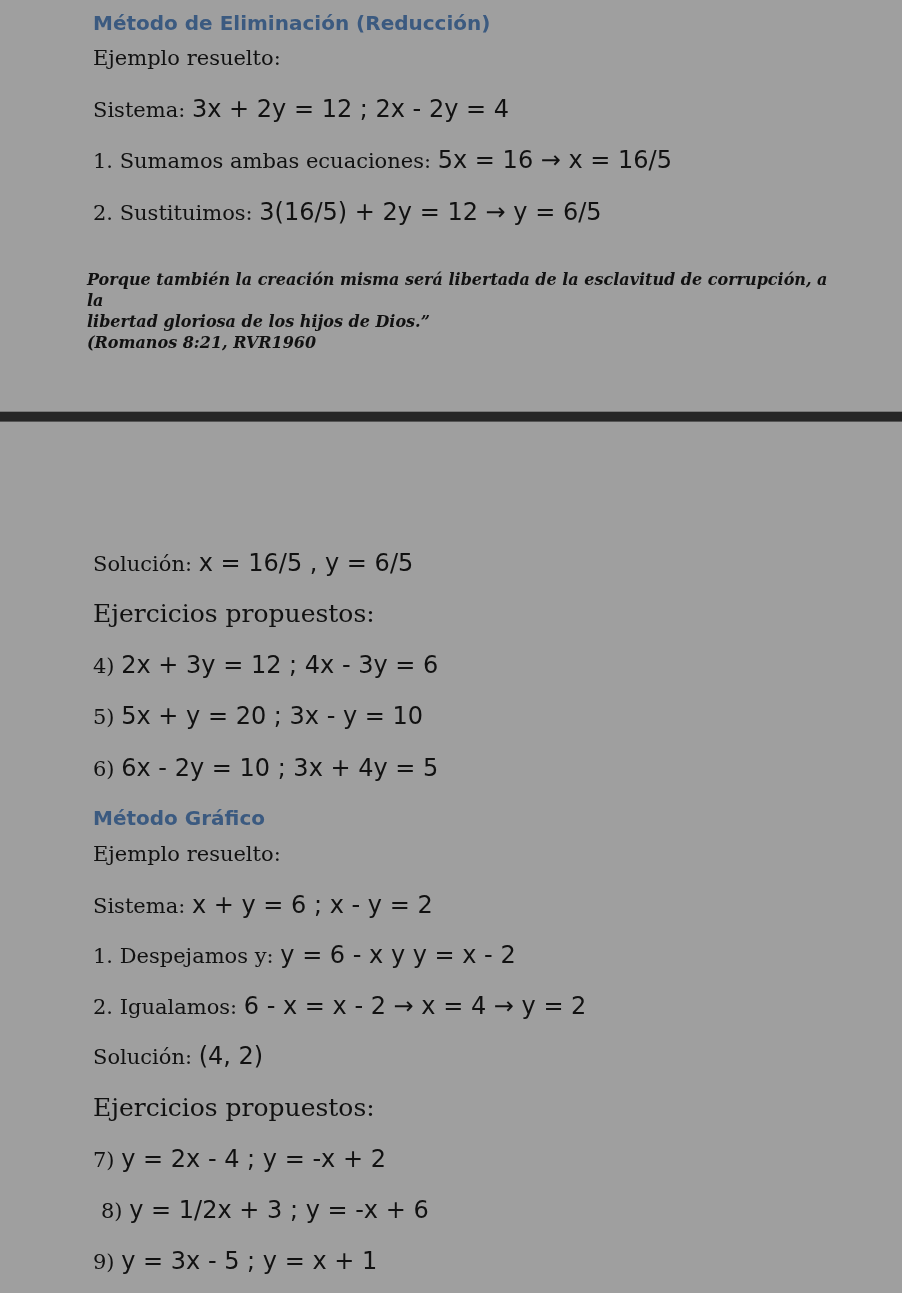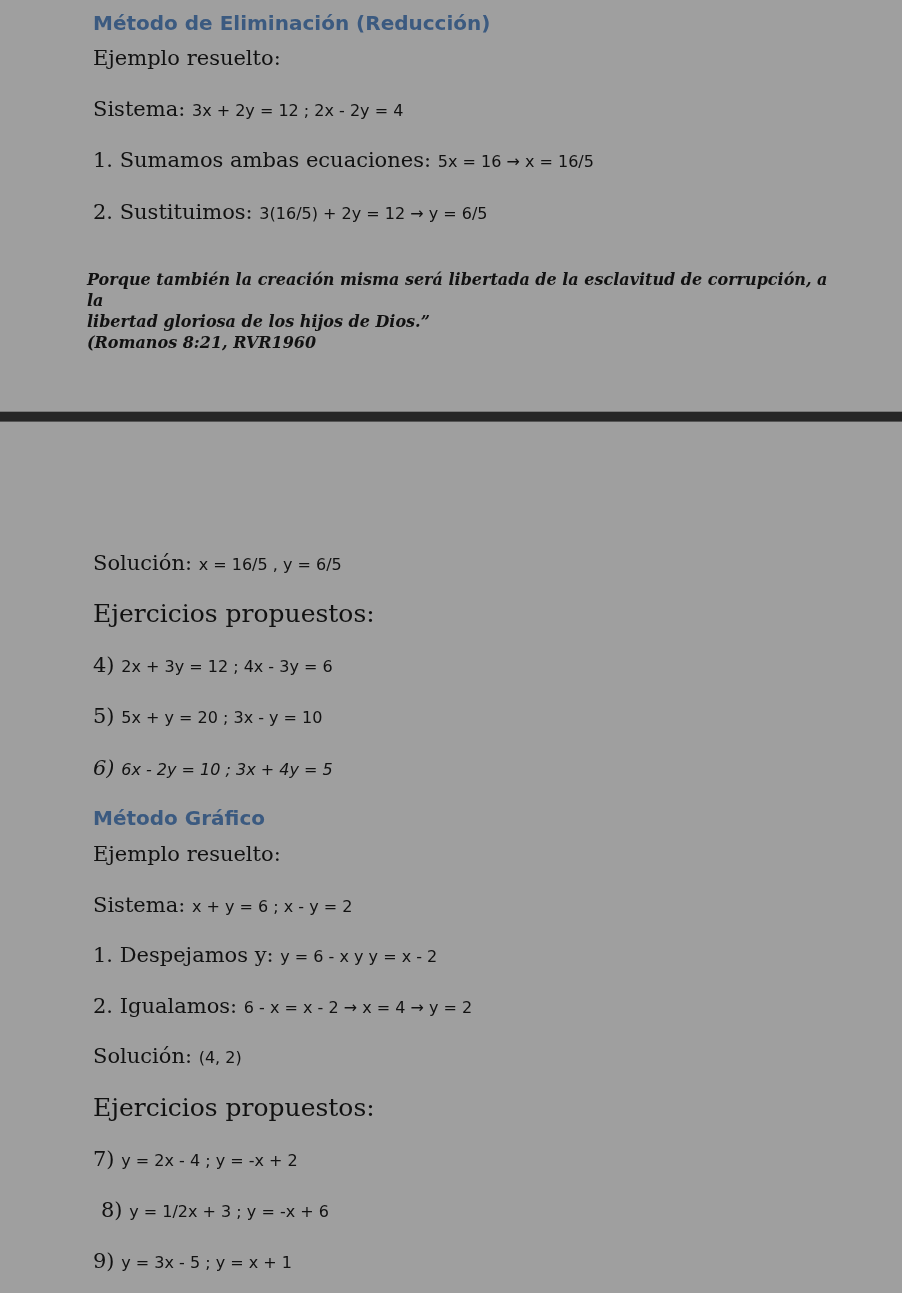--- a/index.html
+++ b/index.html
@@ -5,21 +5,21 @@
   html, body { margin: 0; padding: 0; }
   body {
     width: 902px; height: 1293px; overflow: hidden;
     background: #9f9f9f; color: #111;
     font-family: "DejaVu Serif", serif;
     position: relative;
   }
   .line { position: absolute; left: 93px; white-space: nowrap; font-size: 21px; line-height: 26px; }
   .heading { font-family: "DejaVu Sans", sans-serif; font-weight: bold; color: #3b5a80; font-size: 20px; }
   .sub { font-weight: normal; font-size: 25px; }
-  .math { font-family: "DejaVu Sans", sans-serif; font-size: 16px; }
+  .math { font-family: "DejaVu Sans", sans-serif; font-size: 24px; }
   .quote { position: absolute; left: 87px; width: 760px; font-family: "DejaVu Serif", serif; font-style: italic; font-weight: bold; font-size: 16px; line-height: 21px; white-space: pre-line; }
   .divider { position: absolute; left: 0; top: 411px; width: 902px; height: 9px; background: #262626; border-top: 1px solid #7a7a7a; border-bottom: 1px solid #555; }
 </style>
 </head>
 <body>
 
 <div class="line heading" style="top:10px;">Método de Eliminación (Reducción)</div>
 <div class="line" style="top:45px;">Ejemplo resuelto:</div>
 <div class="line" style="top:96px;">
   <span>Sistema:</span>
@@ -46,21 +46,21 @@
 </div>
 <div class="line sub" style="top:601px;">Ejercicios propuestos:</div>
 <div class="line" style="top:652px;">
   <span>4)</span>
   <span class="math">2x + 3y = 12 ; 4x - 3y = 6</span>
 </div>
 <div class="line" style="top:703px;">
   <span>5)</span>
   <span class="math">5x + y = 20 ; 3x - y = 10</span>
 </div>
-<div class="line" style="top:755px;font-style:italic;">
+<div class="line" style="top:755px;">
   <span>6)</span>
   <span class="math">6x - 2y = 10 ; 3x + 4y = 5</span>
 </div>
 
 <div class="line heading" style="top:805px;">Método Gráfico</div>
 <div class="line" style="top:841px;">Ejemplo resuelto:</div>
 <div class="line" style="top:892px;">
   <span>Sistema:</span>
   <span class="math">x + y = 6 ; x - y = 2</span>
 </div>

